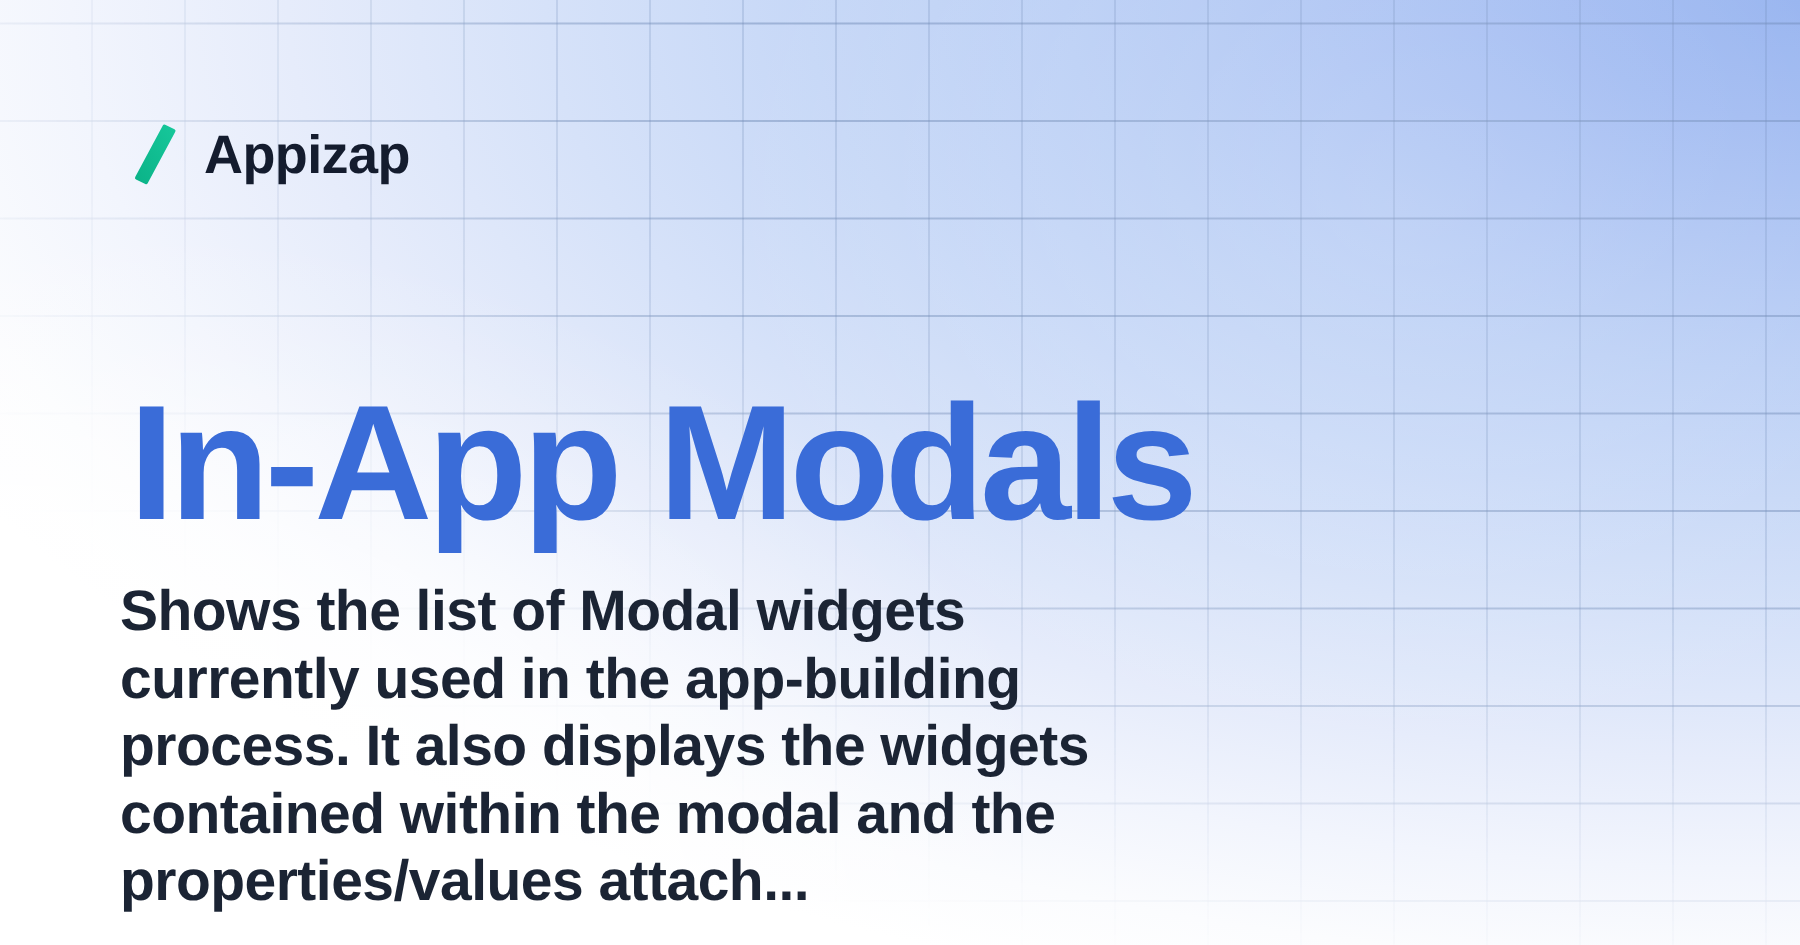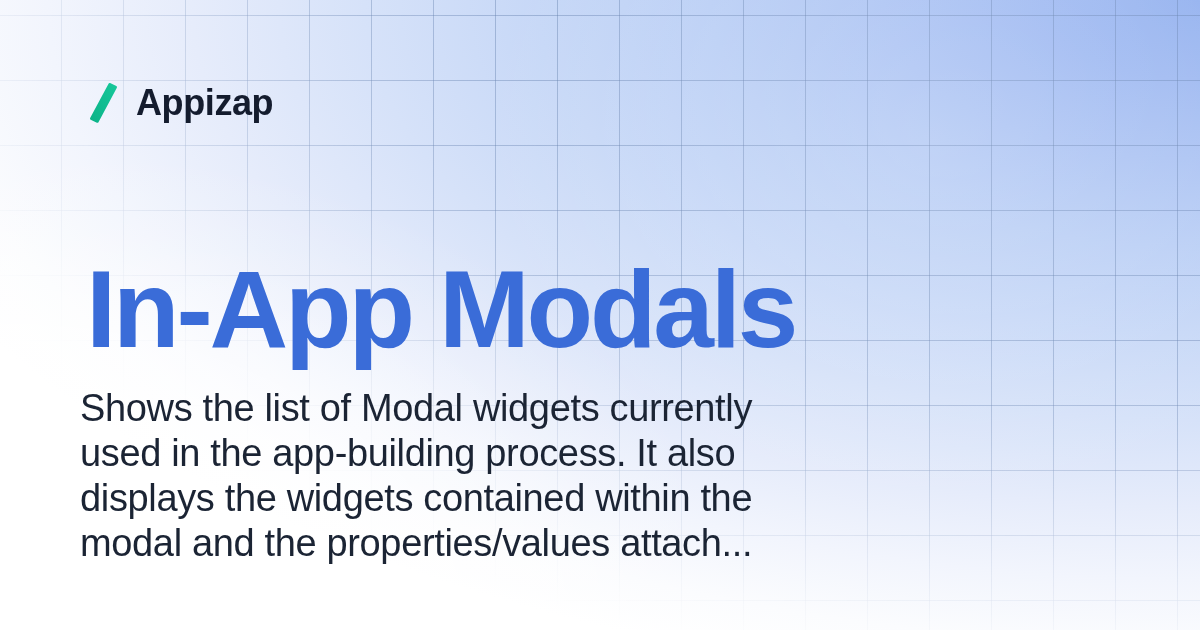--- a/index.html
+++ b/index.html
@@ -138,21 +138,21 @@
     color: #3a6cd8;
     white-space: nowrap;
   }
 
   .description {
     position: absolute;
     left: 80px;
     top: 386px;
     width: 730px;
     font-size: 38px;
-    font-weight: 400;
+    font-weight: 700;
     line-height: 45px;
     letter-spacing: -0.35px;
     color: #1b2434;
   }
 </style>
 </head>
 <body>
 
 <div class="og-card">
 

